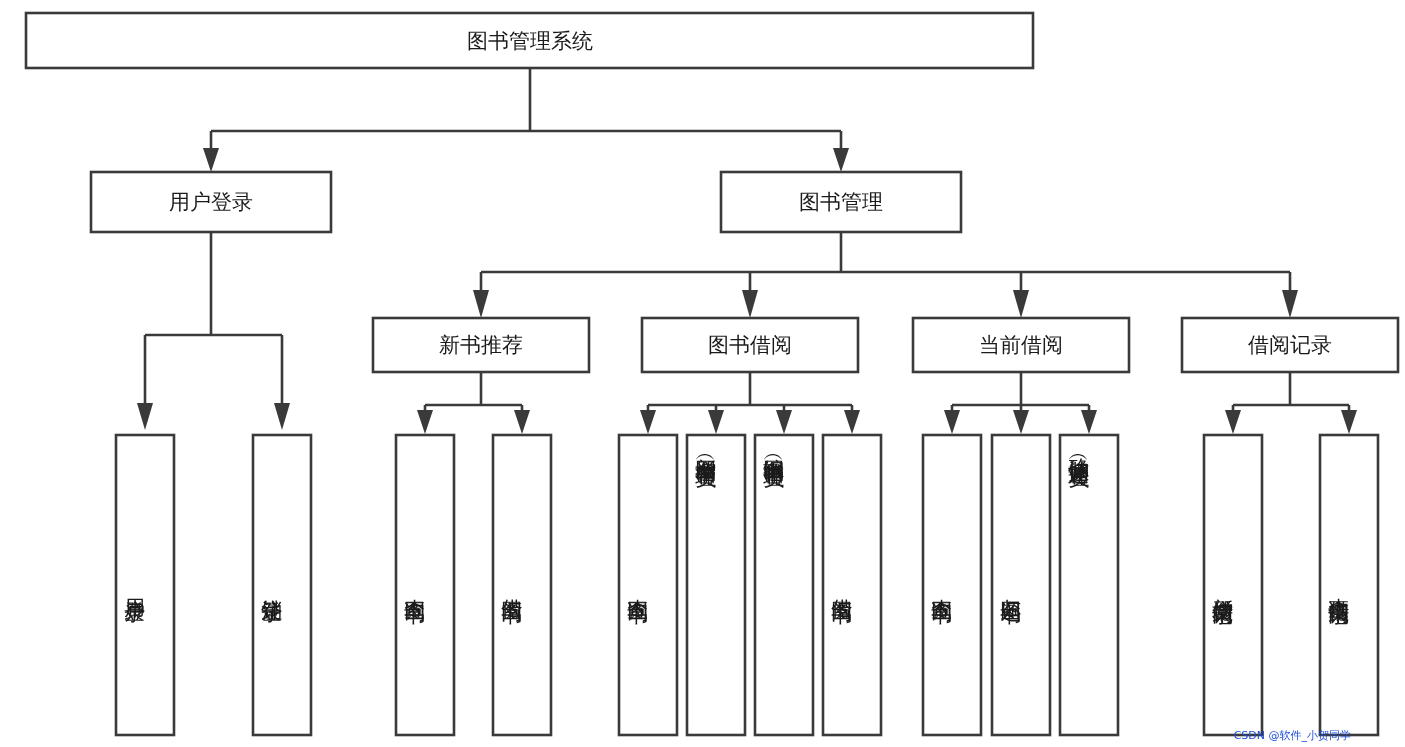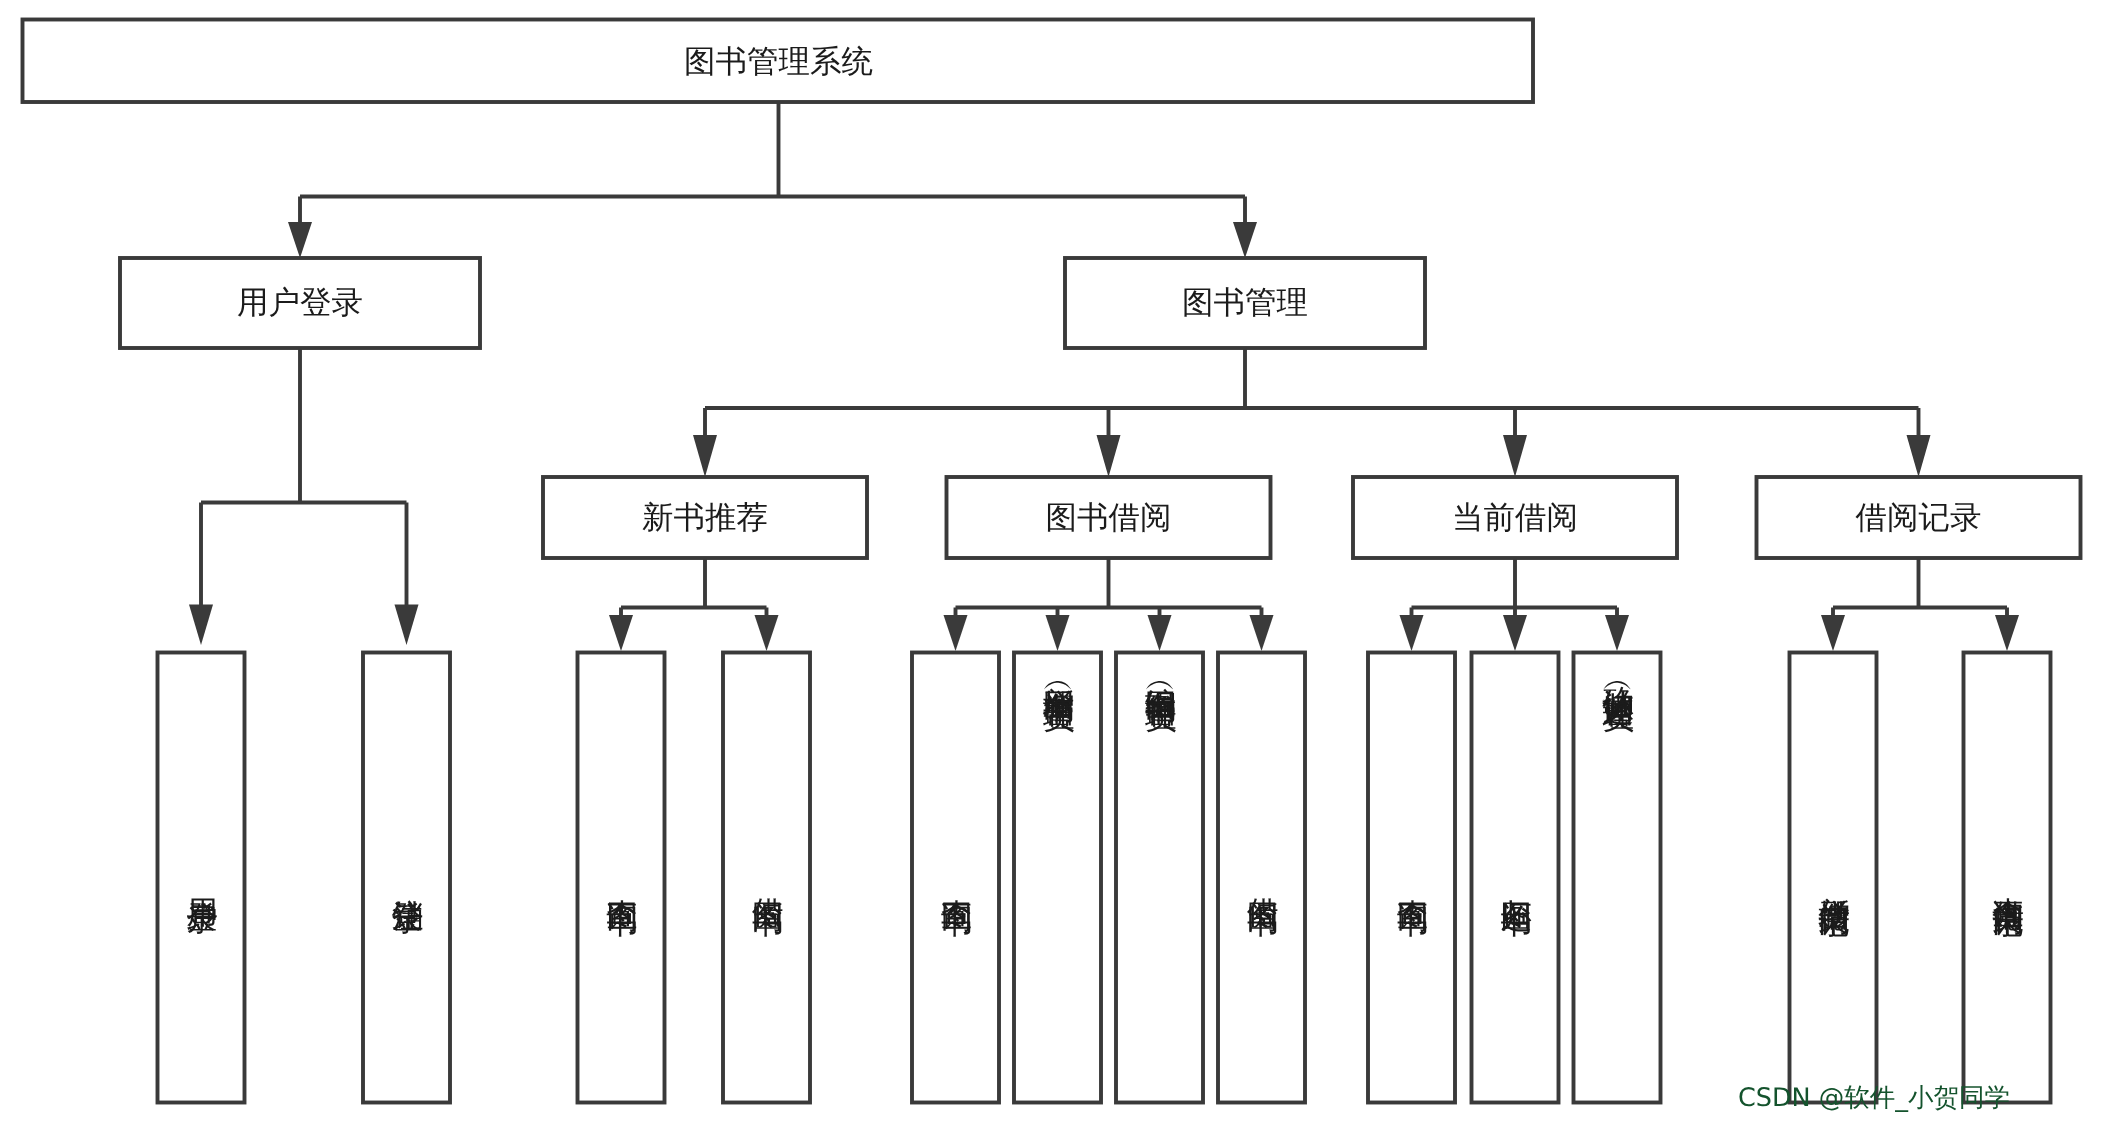--- a/index.html
+++ b/index.html
@@ -11,20 +11,21 @@
     width: 1405px;
     height: 747px;
     overflow: hidden;
     font-family: "DejaVu Sans", "Liberation Sans", sans-serif;
   }
   #diagram-root {
     position: relative;
     width: 1354px;
     height: 747px;
     background: #ffffff;
+    padding-left: 11px;
   }
   svg.diagram {
     display: block;
     width: 1405px;
     height: 747px;
   }
   .node-rect {
     fill: #ffffff;
     stroke: #3a3a3a;
     stroke-width: 2.6;
@@ -67,22 +68,22 @@
     color: #1b1b1b;
     letter-spacing: 1.5px;
     white-space: nowrap;
     text-align: center;
   }
   .watermark {
     position: absolute;
     right: 14px;
     bottom: 4px;
     font-family: "DejaVu Sans", "Liberation Sans", sans-serif;
-    font-size: 17px;
-    color: #14532d;
+    font-size: 11px;
+    color: #1d4ed8;
     white-space: nowrap;
     user-select: none;
   }
 </style>
 </head>
 <body>
 
 <div id="diagram-root">
 
   <svg class="diagram" viewBox="0 0 1405 747">

